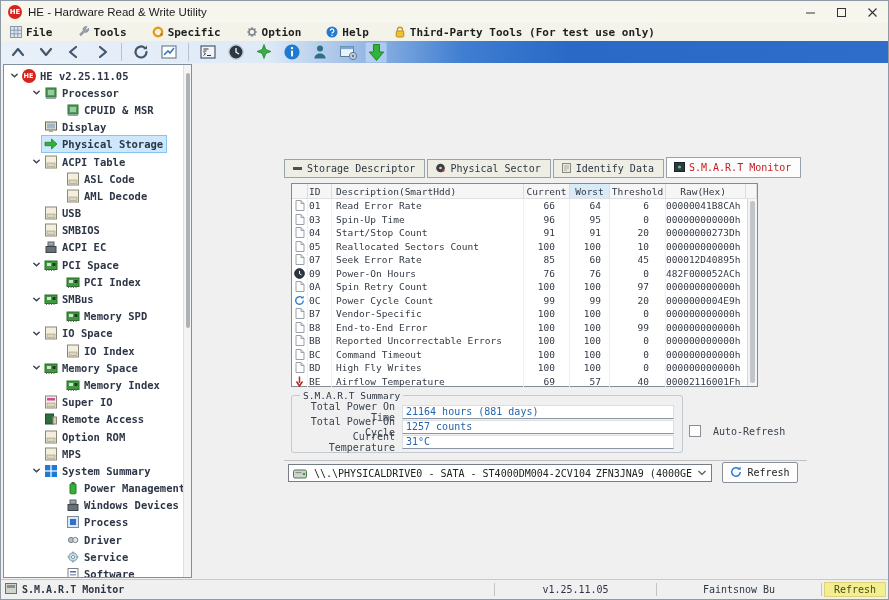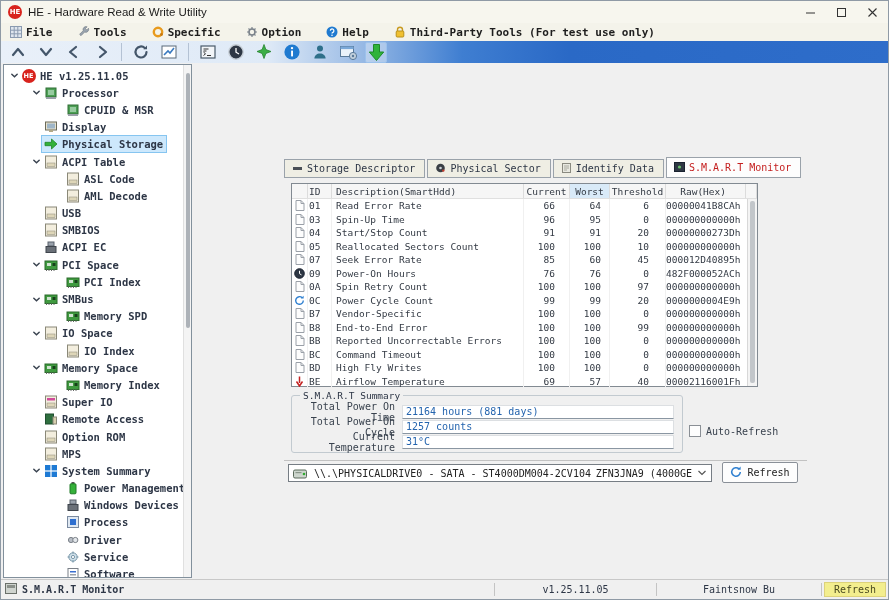--- a/index.html
+++ b/index.html
@@ -84,21 +84,21 @@
 
   
   .summary { position:absolute; left:290px; top:327px; width:392px; height:63px;
              border:1px solid #c2cad0; border-radius:3px; padding:3px 8px 0 6px; }
   .summary legend { font-size:9.5px; color:#2d3646; padding:0 3px; margin-left:2px; }
   .srow { display:flex; align-items:center; height:15px; }
   .slabel { width:104px; text-align:right; padding-right:7px; font-size:10px; color:#39424e; flex:0 0 auto; }
   .sfield { flex:1; height:14px; background:#fff; border:1px solid #dcdfe2; border-bottom:1px solid #8a96a2;
             display:flex; align-items:center; padding-left:3px; }
   .sval { font-size:10px; color:#2464ae; }
-  .autorefresh { position:absolute; left:688px; top:362px; display:flex; align-items:center; gap:5px;
+  .autorefresh { position:absolute; left:688px; top:362px; display:flex; align-items:center; gap:12px;
                  font-size:10px; color:#39424e; cursor:default; }
   .cb { width:12px; height:12px; background:#fdfdfd; border:1px solid #8a8f95; flex:0 0 auto; }
 
   
   .hline { position:absolute; left:283px; top:397px; width:523px; height:1px; background:#c2c2c2; }
   .combo { position:absolute; left:287px; top:401px; width:424px; height:18px; background:#fff;
            border:1px solid #767d84; display:flex; align-items:center; gap:5px; padding:0 4px;
            font-size:10px; color:#222; cursor:default; }
   .combo .dev { flex:1; white-space:nowrap; overflow:hidden; }
   .combo .serial { white-space:nowrap; }
@@ -288,21 +288,21 @@
           <div class="trow" style="padding-left: 4px;">
             <span class="chevbox">
               <svg width="9" height="9" viewBox="0 0 10 10">
                 <polyline points="2,3.5 5,6.5 8,3.5" fill="none" stroke="#3a4350" stroke-width="1.6" stroke-linecap="round"></polyline>
               </svg>
             </span>
             <span class="inner">
               <span class="ticon">
                 <span class="ti-logo">HE</span>
               </span>
-              <span>HE v1.25.11.05</span>
+              <span>HE v2.25.11.05</span>
             </span>
           </div>
           <div class="trow" style="padding-left: 26px;">
             <span class="chevbox">
               <svg width="9" height="9" viewBox="0 0 10 10">
                 <polyline points="2,3.5 5,6.5 8,3.5" fill="none" stroke="#3a4350" stroke-width="1.6" stroke-linecap="round"></polyline>
               </svg>
             </span>
             <span class="inner">
               <span class="ticon">

